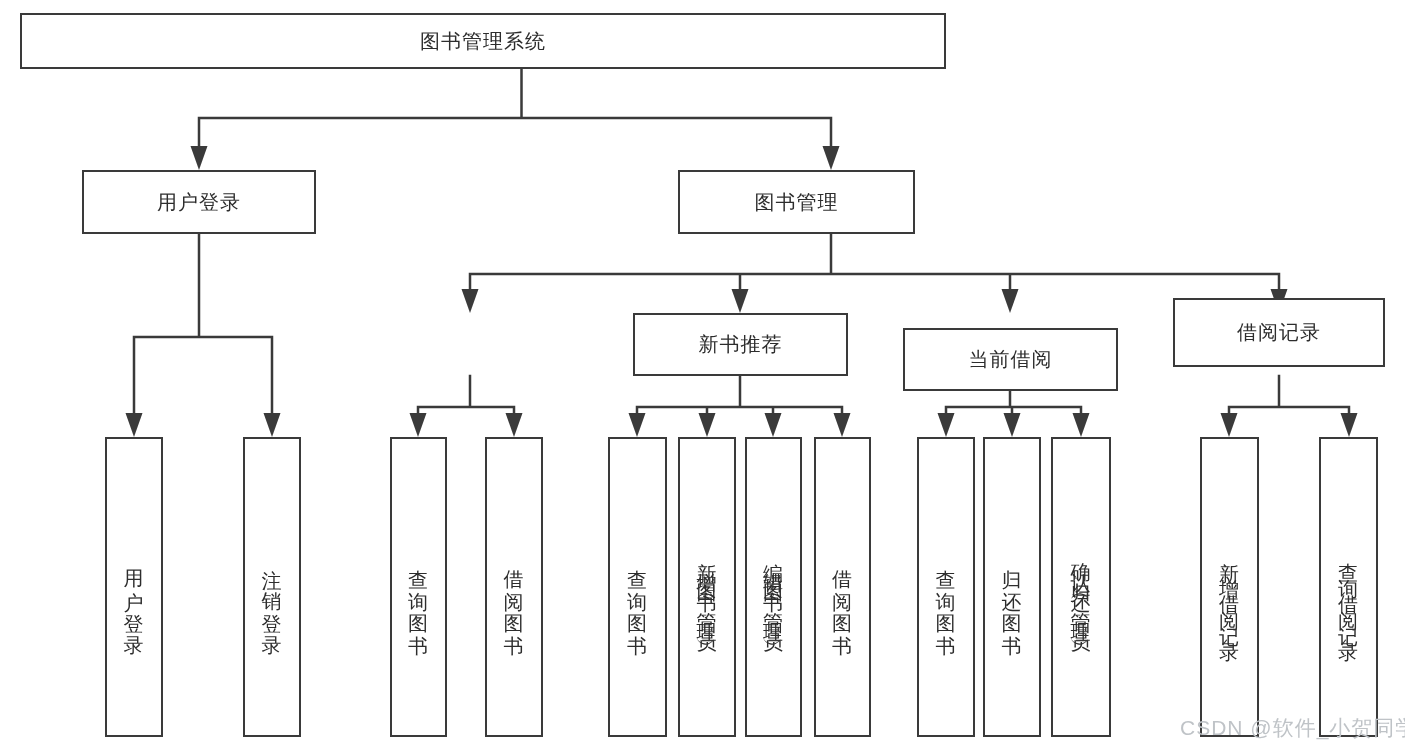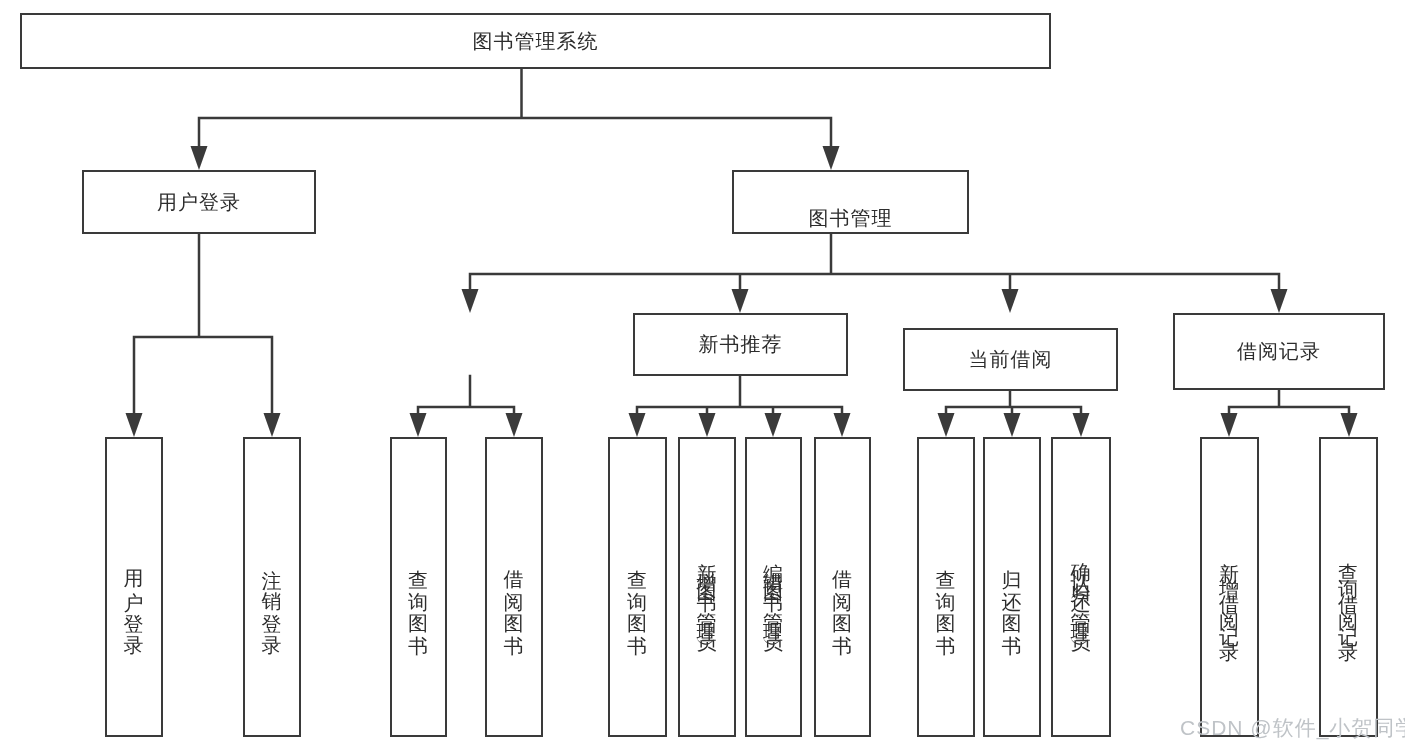--- a/index.html
+++ b/index.html
@@ -69,38 +69,38 @@
       <use href="#arrow" x="773" y="437"></use>
       <use href="#arrow" x="842" y="437"></use>
       <use href="#arrow" x="946" y="437"></use>
       <use href="#arrow" x="1012" y="437"></use>
       <use href="#arrow" x="1081" y="437"></use>
       <use href="#arrow" x="1229" y="437"></use>
       <use href="#arrow" x="1349" y="437"></use>
     </g>
   </svg>
 
-  <div class="node" style="left:20px;top:13px;width:1031px;height:56px;">
+  <div class="node" style="left:20px;top:13px;width:926px;height:56px;">
     <span class="hlabel">图书管理系统</span>
   </div>
 
   <div class="node" style="left:82px;top:170px;width:234px;height:64px;">
     <span class="hlabel">用户登录</span>
   </div>
-  <div class="node" style="left:732px;top:170px;width:237px;height:64px;align-items:flex-end;">
+  <div class="node" style="left:678px;top:170px;width:237px;height:64px;">
     <span class="hlabel">图书管理</span>
   </div>
 
   <div class="node" style="left:633px;top:313px;width:215px;height:63px;">
     <span class="hlabel">新书推荐</span>
   </div>
   <div class="node" style="left:903px;top:328px;width:215px;height:63px;">
     <span class="hlabel">当前借阅</span>
   </div>
-  <div class="node" style="left:1173px;top:313px;width:212px;height:77px;">
+  <div class="node" style="left:1173px;top:298px;width:212px;height:69px;">
     <span class="hlabel">借阅记录</span>
   </div>
 
   <div class="node leaf" style="left:105px;width:58px;">
     <span class="vtext ls4">用户登录</span>
   </div>
   <div class="node leaf" style="left:243px;width:58px;">
     <span class="vtext ls4">注销登录</span>
   </div>
 

